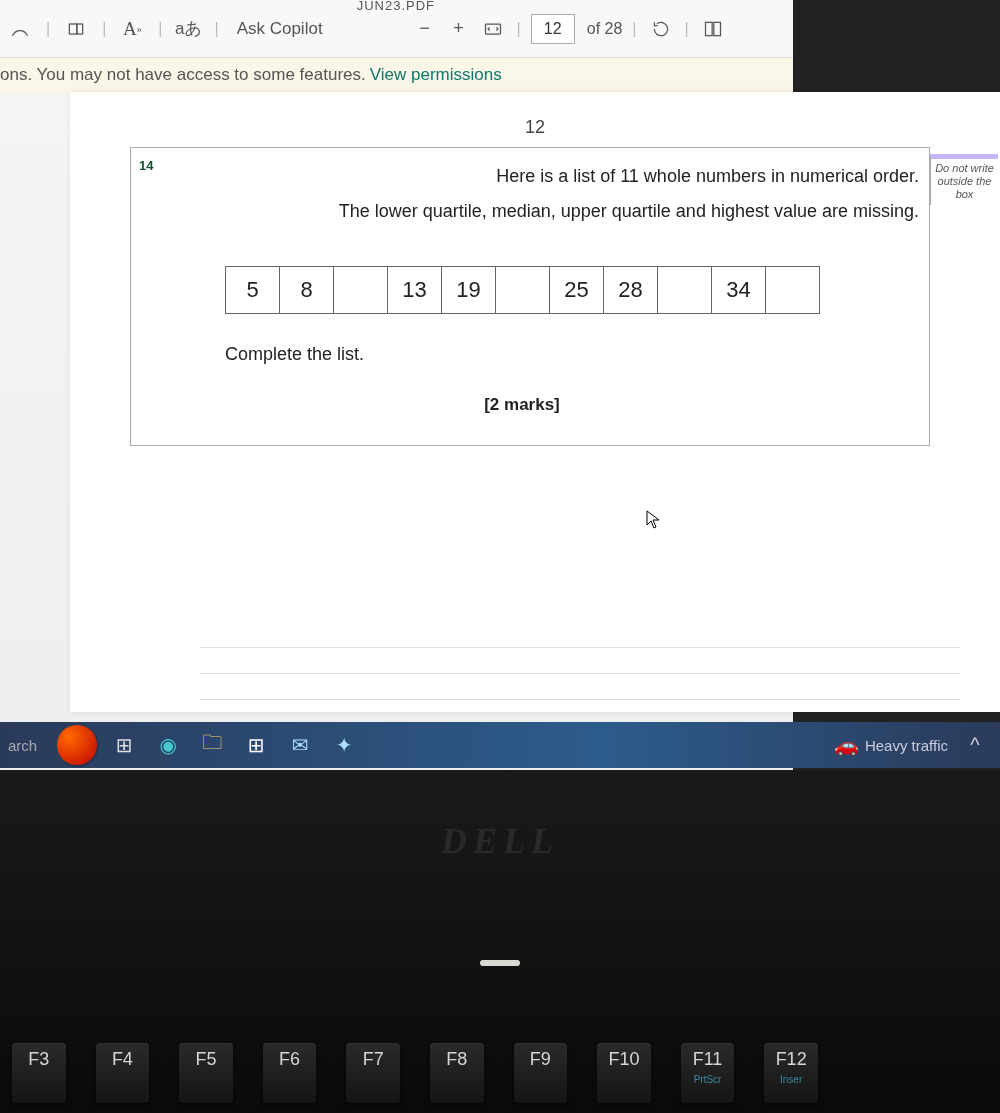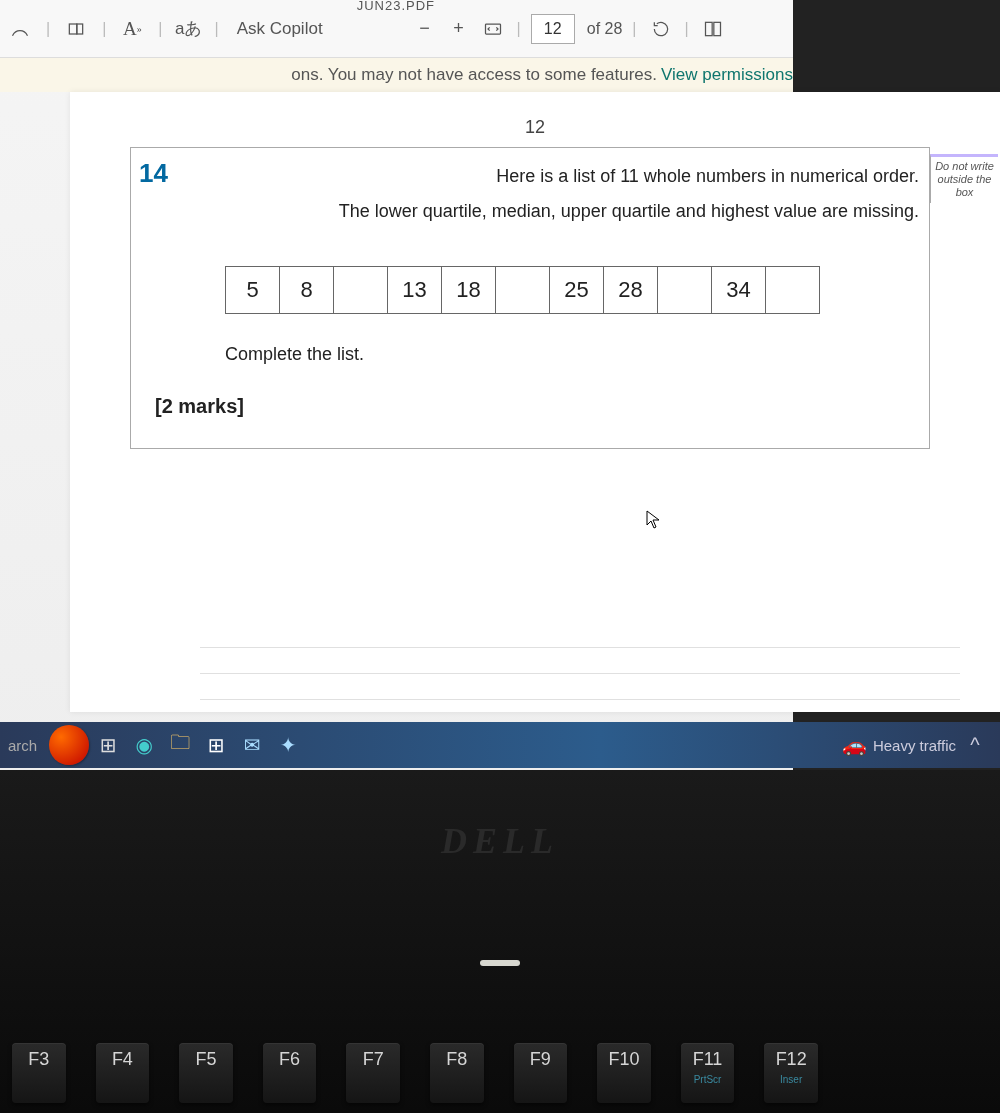--- a/index.html
+++ b/index.html
@@ -66,21 +66,20 @@
       letter-spacing: 1px;
     }
     .notice-bar {
       height: 34px;
       background: #faf6e8;
       display: flex;
       align-items: center;
       padding-left: 0;
       font-size: 17px;
       color: #555;
-      justify-content: flex-end;
     }
     .notice-bar .link { color: #0f766e; margin-left: 4px; cursor: pointer; }
     .doc-canvas {
       position: absolute;
       top: 92px;
       left: 70px;
       width: 930px;
       height: 620px;
       background: #fff;
       box-shadow: 0 0 6px rgba(0,0,0,0.08);
@@ -102,23 +101,23 @@
       padding-bottom: 20px;
     }
     .question-box .inner {
       padding: 14px 10px 10px 24px;
       position: relative;
     }
     .q-num {
       position: absolute;
       left: 8px;
       top: 10px;
-      font-size: 26px;
+      font-size: 13px;
       font-weight: bold;
-      color: #0369a1;
+      color: #14532d;
     }
     .q-text {
       margin-left: 70px;
       font-size: 18px;
       color: #222;
       line-height: 1.6;
       text-align: right;
     }
     .q-text p { margin-bottom: 6px; }
     .num-grid {
@@ -146,39 +145,39 @@
       line-height: 1.9;
       margin-top: 10px;
     }
     .bullets li { list-style: disc; }
     .complete {
       margin-left: 70px;
       font-size: 18px;
       color: #222;
     }
     .marks {
-      text-align: left;
+      text-align: center;
       margin-right: 30px;
       margin-top: 30px;
-      font-size: 20px;
+      font-size: 17px;
       font-weight: bold;
       color: #222;
     }
     .margin-note {
       position: absolute;
       top: 62px;
       right: 2px;
       width: 68px;
       font-size: 11px;
       font-style: italic;
       color: #555;
       text-align: center;
       line-height: 1.2;
       border-left: 1px solid #aaa;
-      border-top: 3px solid #c4b5fd;
+      border-top: 5px solid #c4b5fd;
       padding: 3px 2px;
     }
     .cursor-arrow {
       position: absolute;
       top: 418px;
       left: 576px;
       font-size: 18px;
       color: #222;
     }
     .ruled-lines {
@@ -194,21 +193,21 @@
     .taskbar {
       position: absolute;
       top: 722px;
       left: 0;
       width: 1000px;
       height: 46px;
       background: linear-gradient(90deg, #2a3a5a 0%, #2c5c8c 60%, #2a3a5a 100%);
       display: flex;
       align-items: center;
       padding: 0 8px;
-      gap: 2px;
+      gap: 10px;
     }
     .taskbar .search-text { color: #aaa; font-size: 15px; margin-right: 10px; }
     .taskbar .start-orb {
       width: 40px; height: 40px; border-radius: 50%;
       background: radial-gradient(circle at 30% 30%, #ff6a00, #c00000);
       box-shadow: 1px 1px 2px rgba(0,0,0,0.3);
     }
     .taskbar .tb-icon {
       width: 34px; height: 34px;
       display: flex; align-items: center; justify-content: center;
@@ -348,21 +347,21 @@
         <div class="q-text">
           <p>Here is a list of 11 whole numbers in numerical order.</p>
           <p>The lower quartile, median, upper quartile and highest value are missing.</p>
         </div>
 
         <div class="num-grid">
           <div class="num-cell">5</div>
           <div class="num-cell">8</div>
           <div class="num-cell"></div>
           <div class="num-cell">13</div>
-          <div class="num-cell">18</div>
+          <div class="num-cell">19</div>
           <div class="num-cell"></div>
           <div class="num-cell">25</div>
           <div class="num-cell">28</div>
           <div class="num-cell"></div>
           <div class="num-cell">34</div>
           <div class="num-cell"></div>
         </div>
 
 
         <div class="complete">Complete the list.</div>

